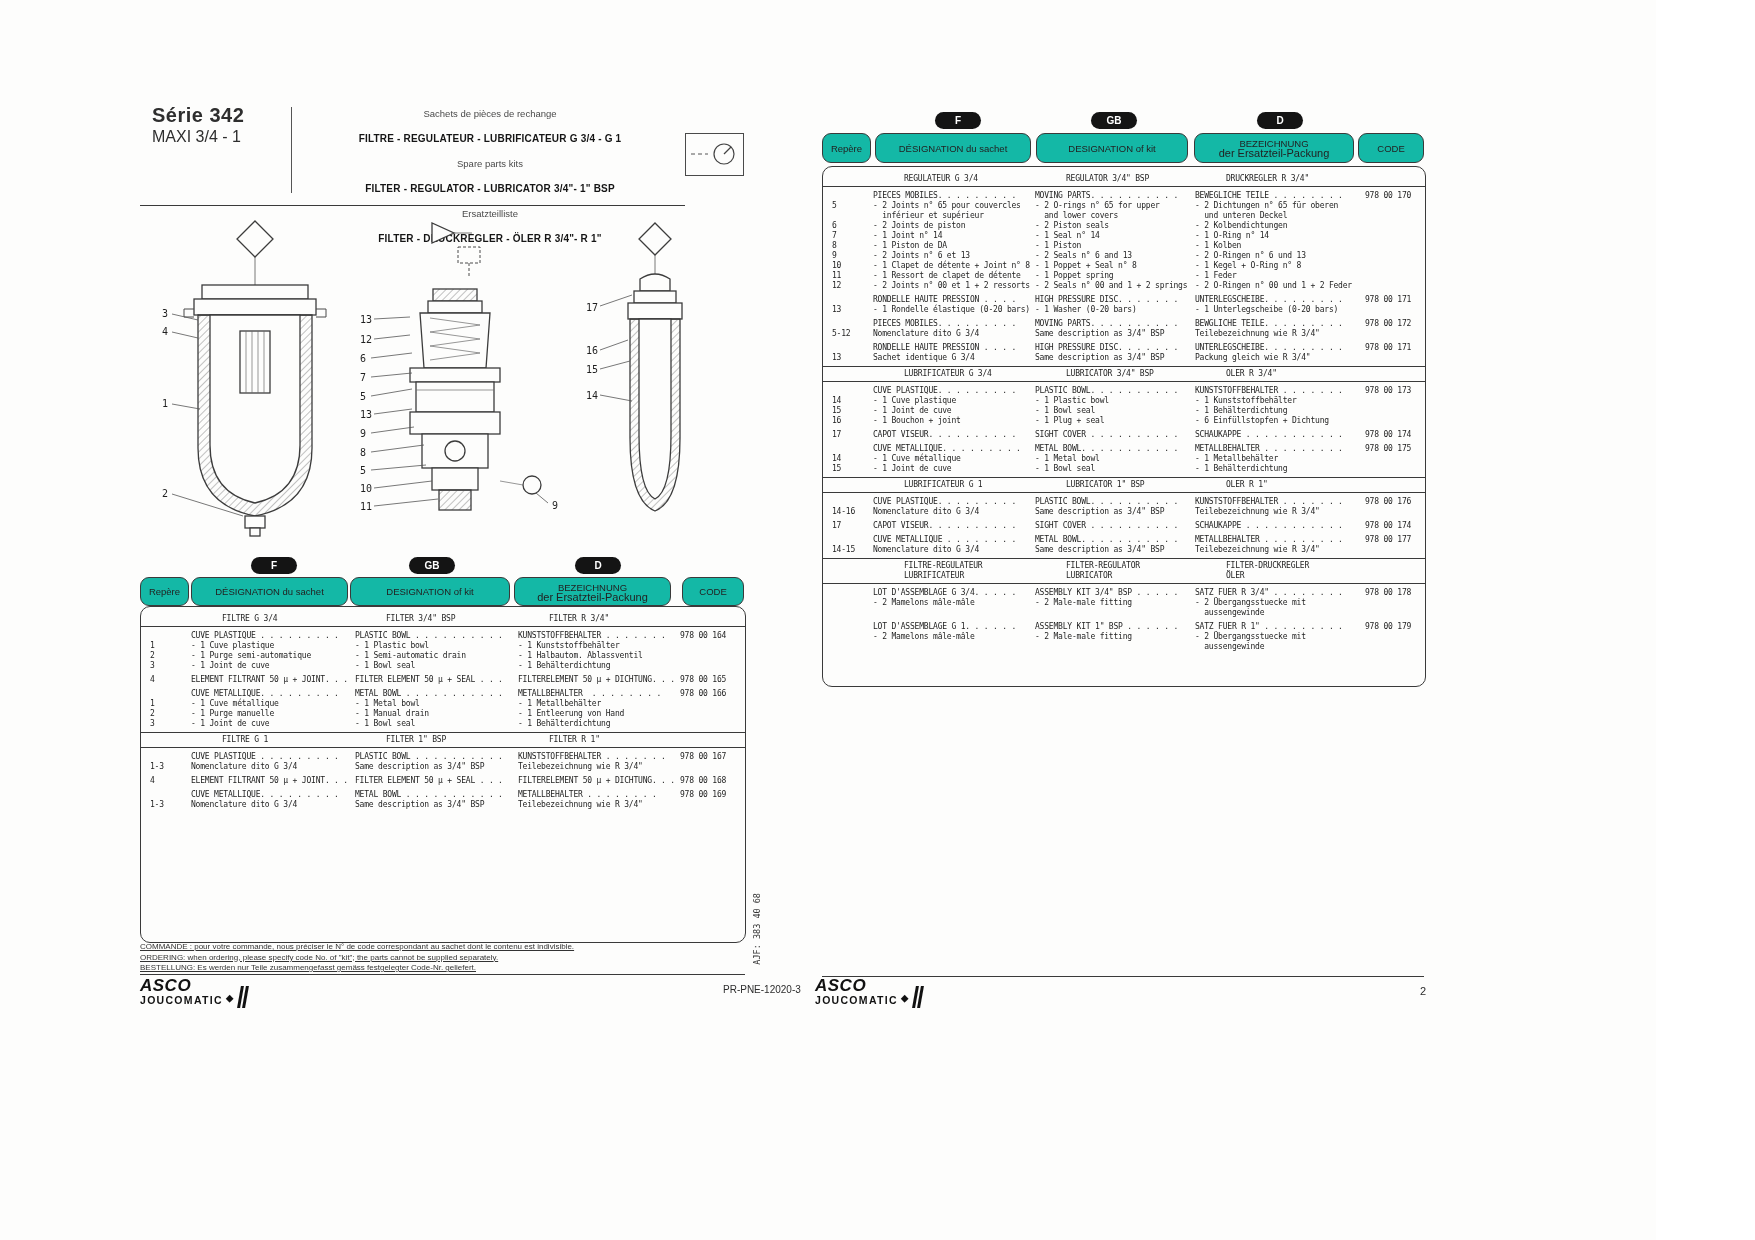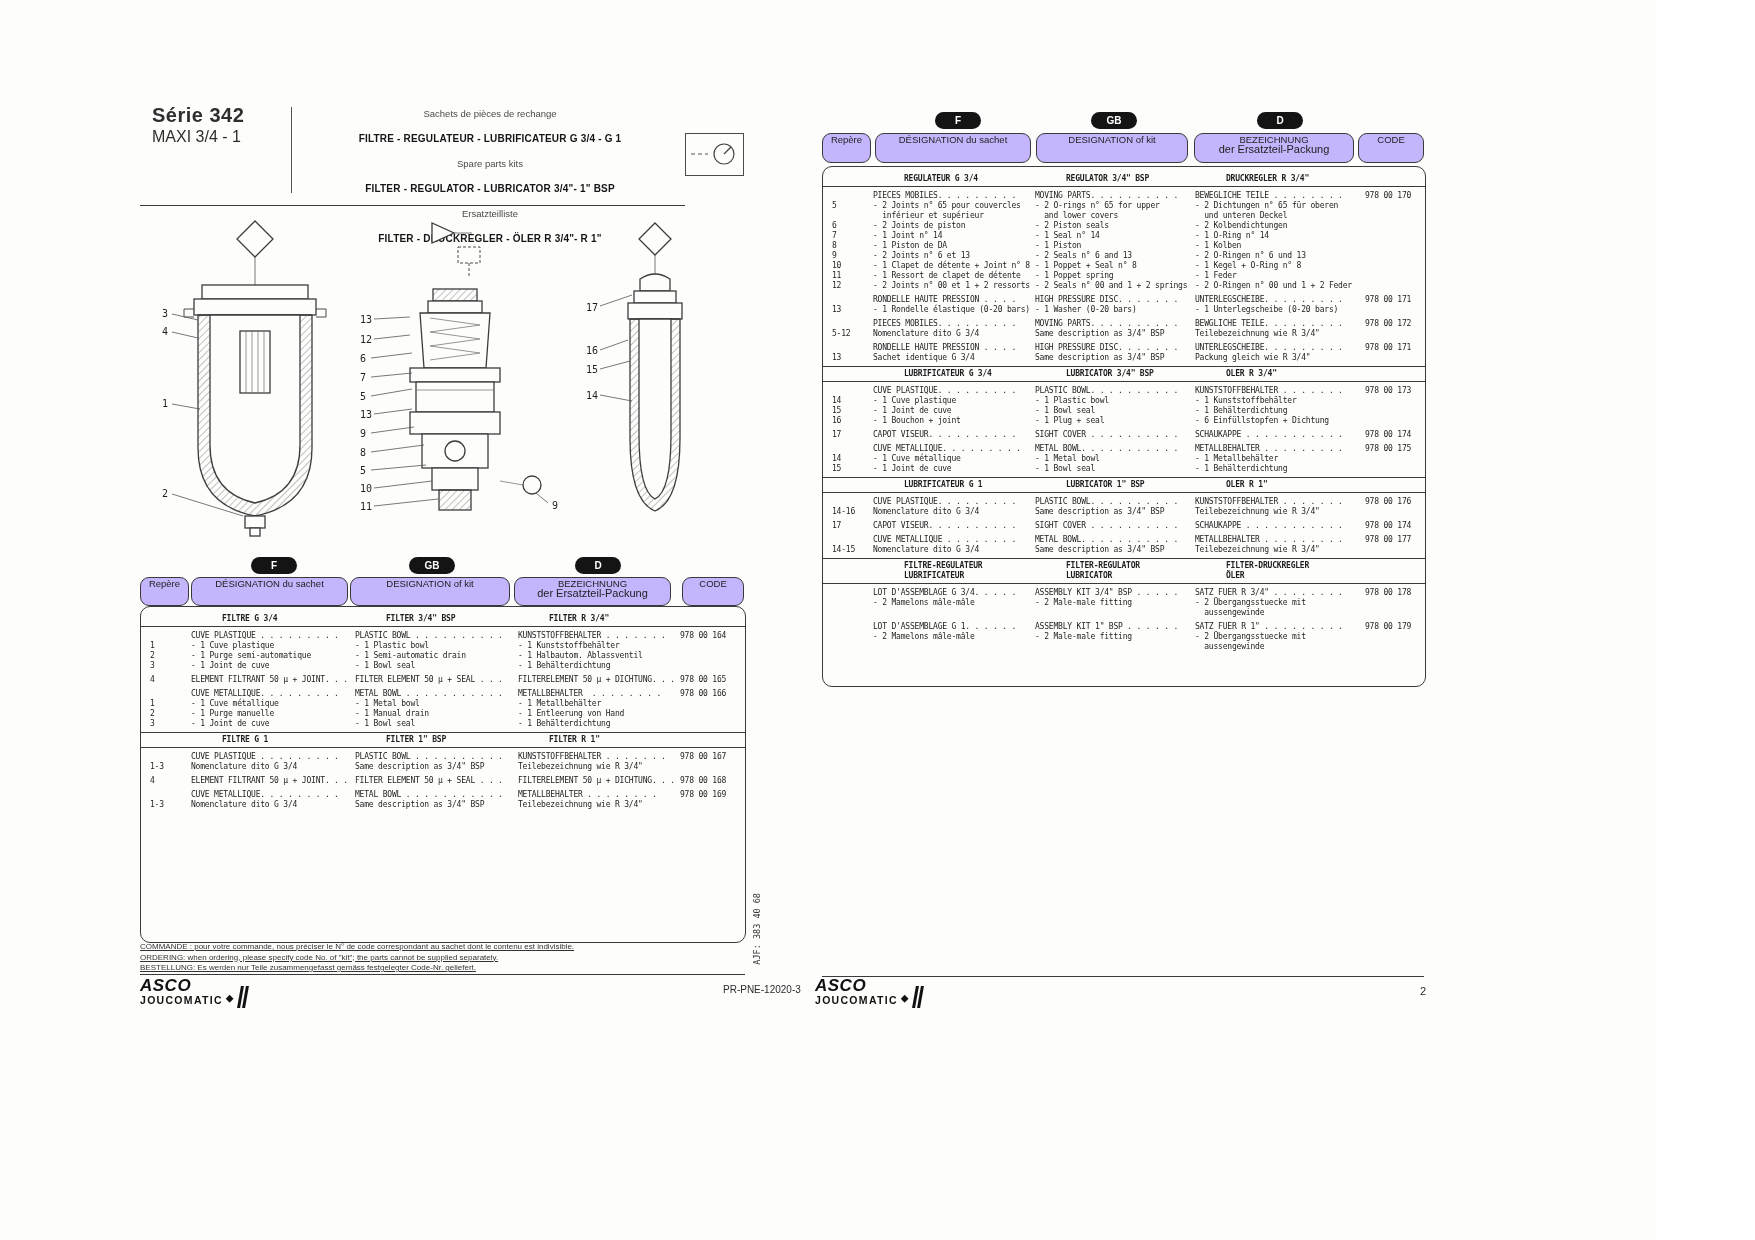--- a/index.html
+++ b/index.html
@@ -16,37 +16,37 @@
   .t-sm{font:9.5px "Liberation Sans",sans-serif;color:#4a4a4a;margin:1px 0;}
   .t-bold{font:bold 10px "Liberation Sans",sans-serif;color:#151515;letter-spacing:.2px;margin:14px 0;text-align:center;}
   .gauge-box{border:1.3px solid #4a4a4a;background:#fdfdfc;}
 
   
   .badge{position:absolute;height:17px;min-width:34px;background:#141414;color:#fff;border-radius:9px;
          display:flex;align-items:center;justify-content:center;
          font:bold 10px "Liberation Sans",sans-serif;padding:0 6px;}
 
   
-  .hdr-box{position:absolute;border:1.3px solid #3a3a3a;border-radius:9px;background:#c4b5fd;
-           display:flex;flex-direction:column;align-items:center;justify-content:flex-start;text-align:center;
+  .hdr-box{position:absolute;border:1.3px solid #3a3a3a;border-radius:9px;background:#14b8a6;
+           display:flex;flex-direction:column;align-items:center;justify-content:center;text-align:center;
            font:9.5px "Liberation Sans",sans-serif;color:#222;}
   .hdr-box .sub{font-size:11px;line-height:9px;}
 
   
   .tbl-body{position:absolute;border:1.4px solid #3a3a3a;border-radius:10px;background:#fdfdfc;
             overflow:hidden;padding-top:3px;}
   .row{display:grid;}
   #left-content .row{grid-template-columns:50px 164px 163px 157px 1fr;}
   #right-content .row{grid-template-columns:50px 162px 160px 165px 1fr;}
   .cell{overflow:hidden;}
   .rep-cell{padding-left:9px;}
   .code-cell{padding-left:5px;}
   .line{font:8px/10px "DejaVu Sans Mono",monospace;letter-spacing:-.2px;min-height:10px;
         white-space:pre;color:#1d1d1d;}
-  .sec-line{font-weight:bold;padding-left:31px;}
+  .sec-line{font-weight:normal;padding-left:31px;}
   .sec-row{border-top:1.1px solid #3a3a3a;border-bottom:1.1px solid #3a3a3a;padding:2px 0;margin-top:3px;}
   #left-content .sec-row:first-child,#right-content .sec-row:first-child{border-top:none;margin-top:2px;}
   .data-row{margin-top:4px;margin-bottom:3px;}
 
   
   .note-line{font:8px/10.5px "Liberation Sans",sans-serif;color:#333;text-decoration:underline;
              text-underline-offset:1px;white-space:nowrap;}
   .doc-ref{font:10px "Liberation Sans",sans-serif;color:#2c2c2c;margin-left:40px;}
   .page-num{font:11px "Liberation Sans",sans-serif;color:#2c2c2c;}
   #side-ref{writing-mode:vertical-rl;transform:rotate(180deg);font:8.5px "DejaVu Sans Mono",monospace;color:#333;}

